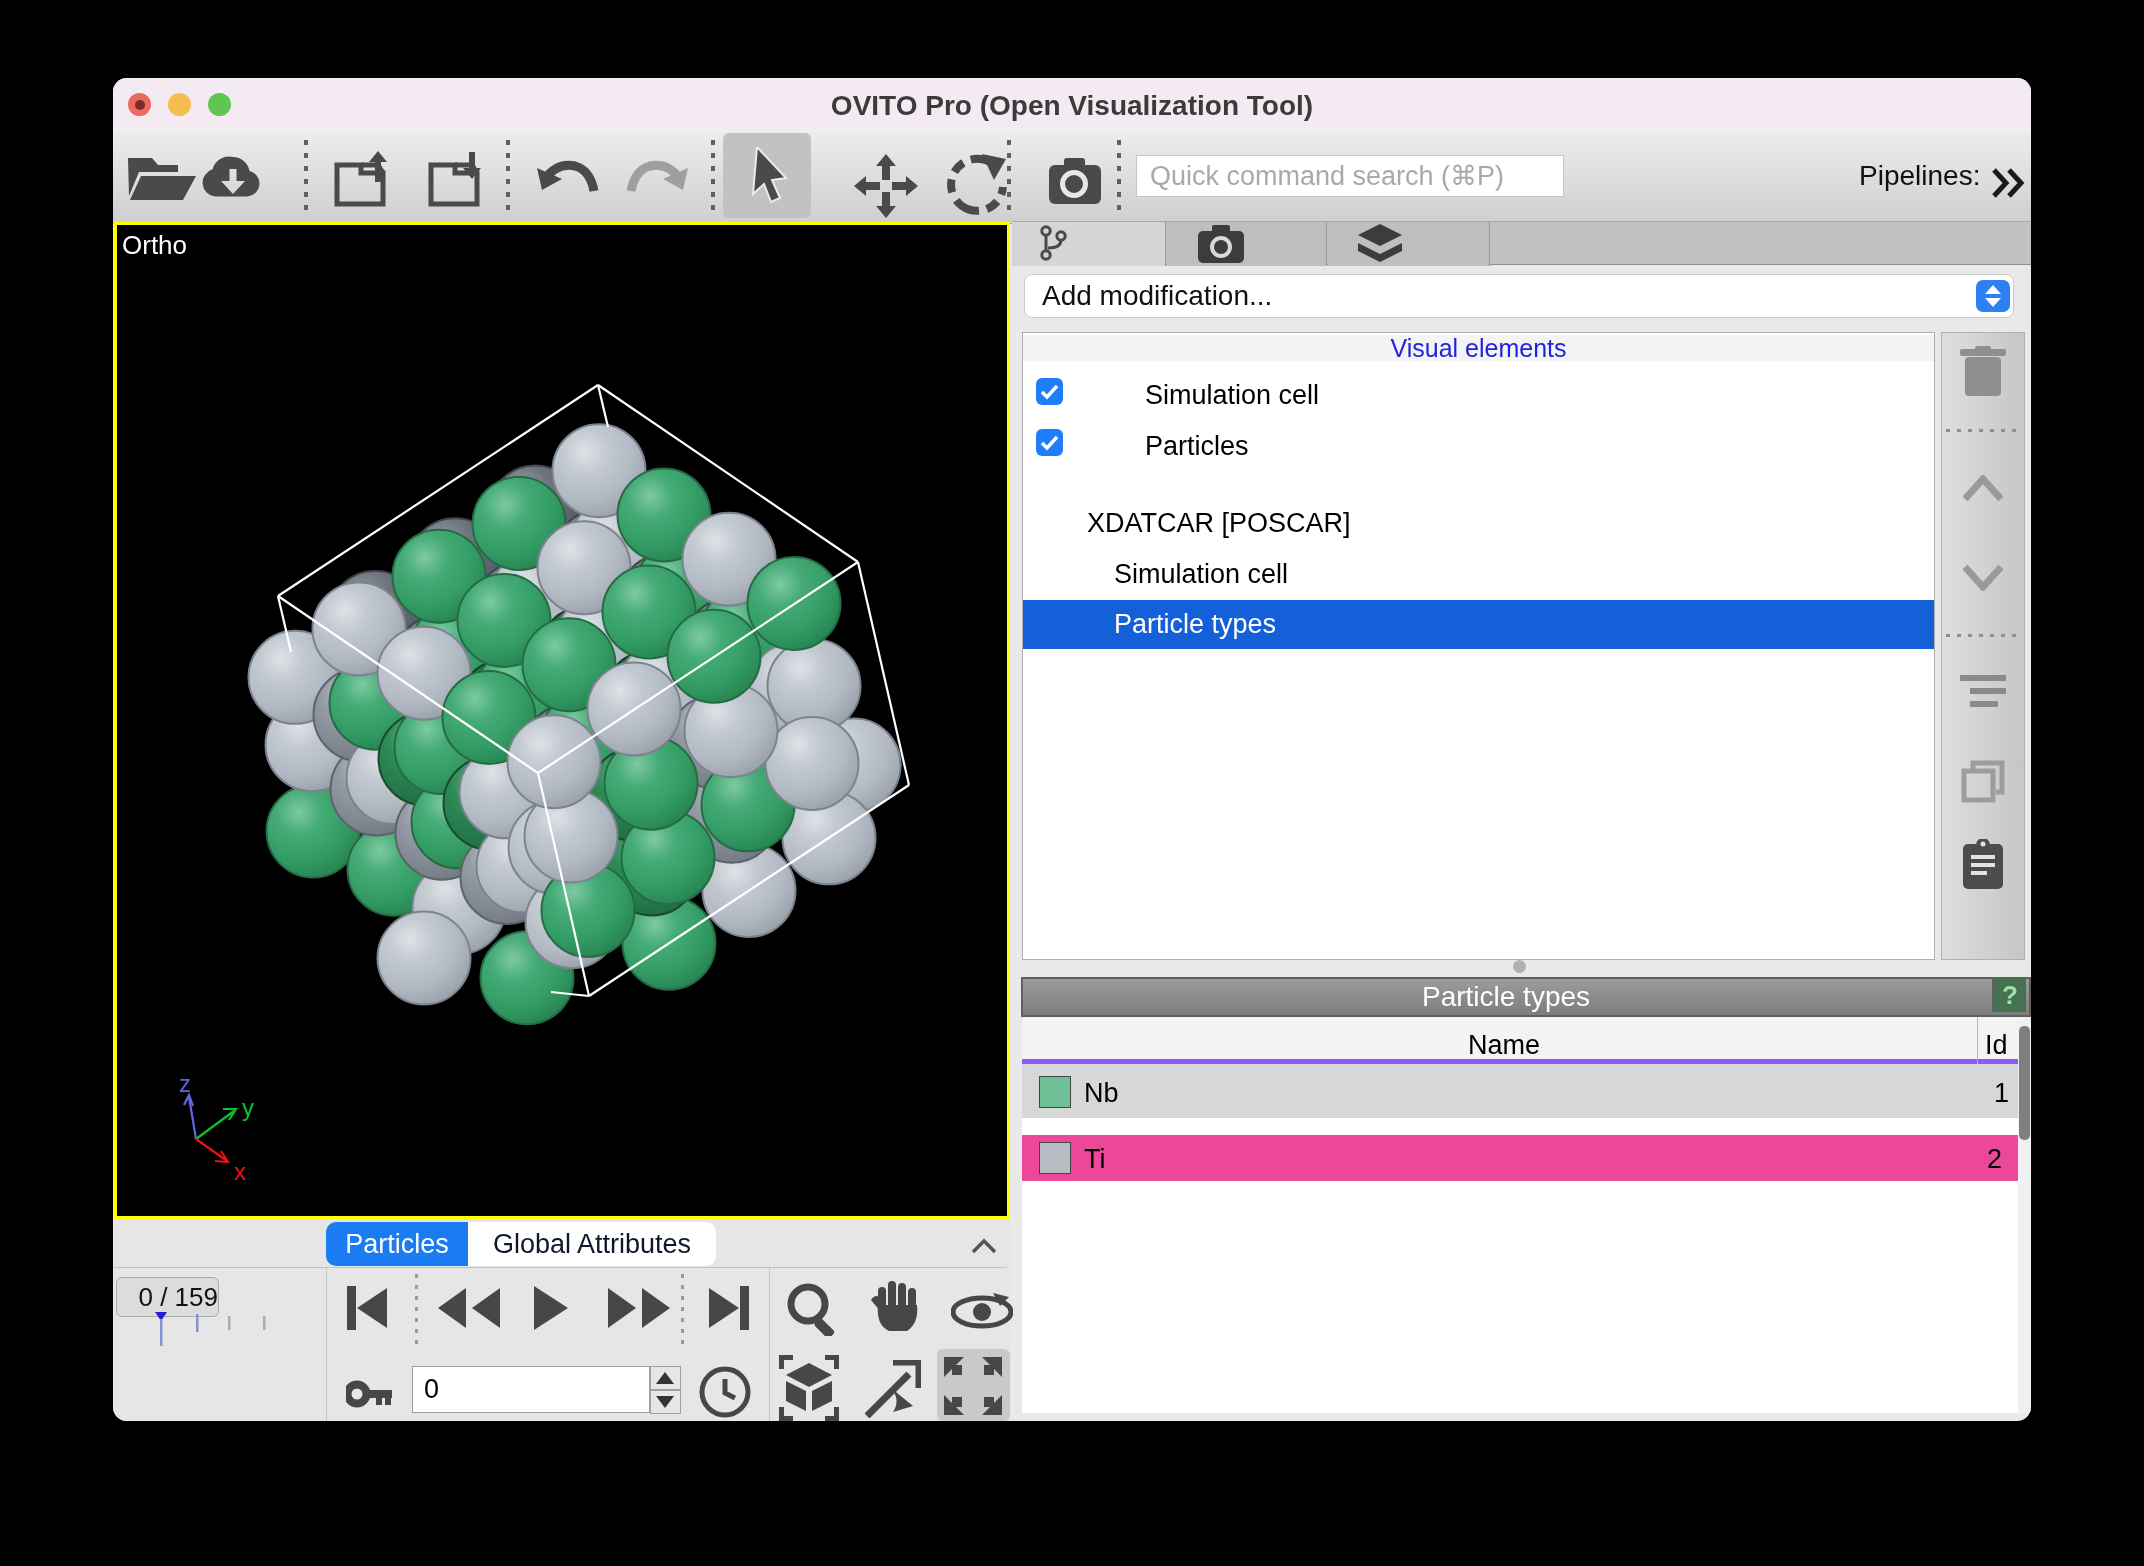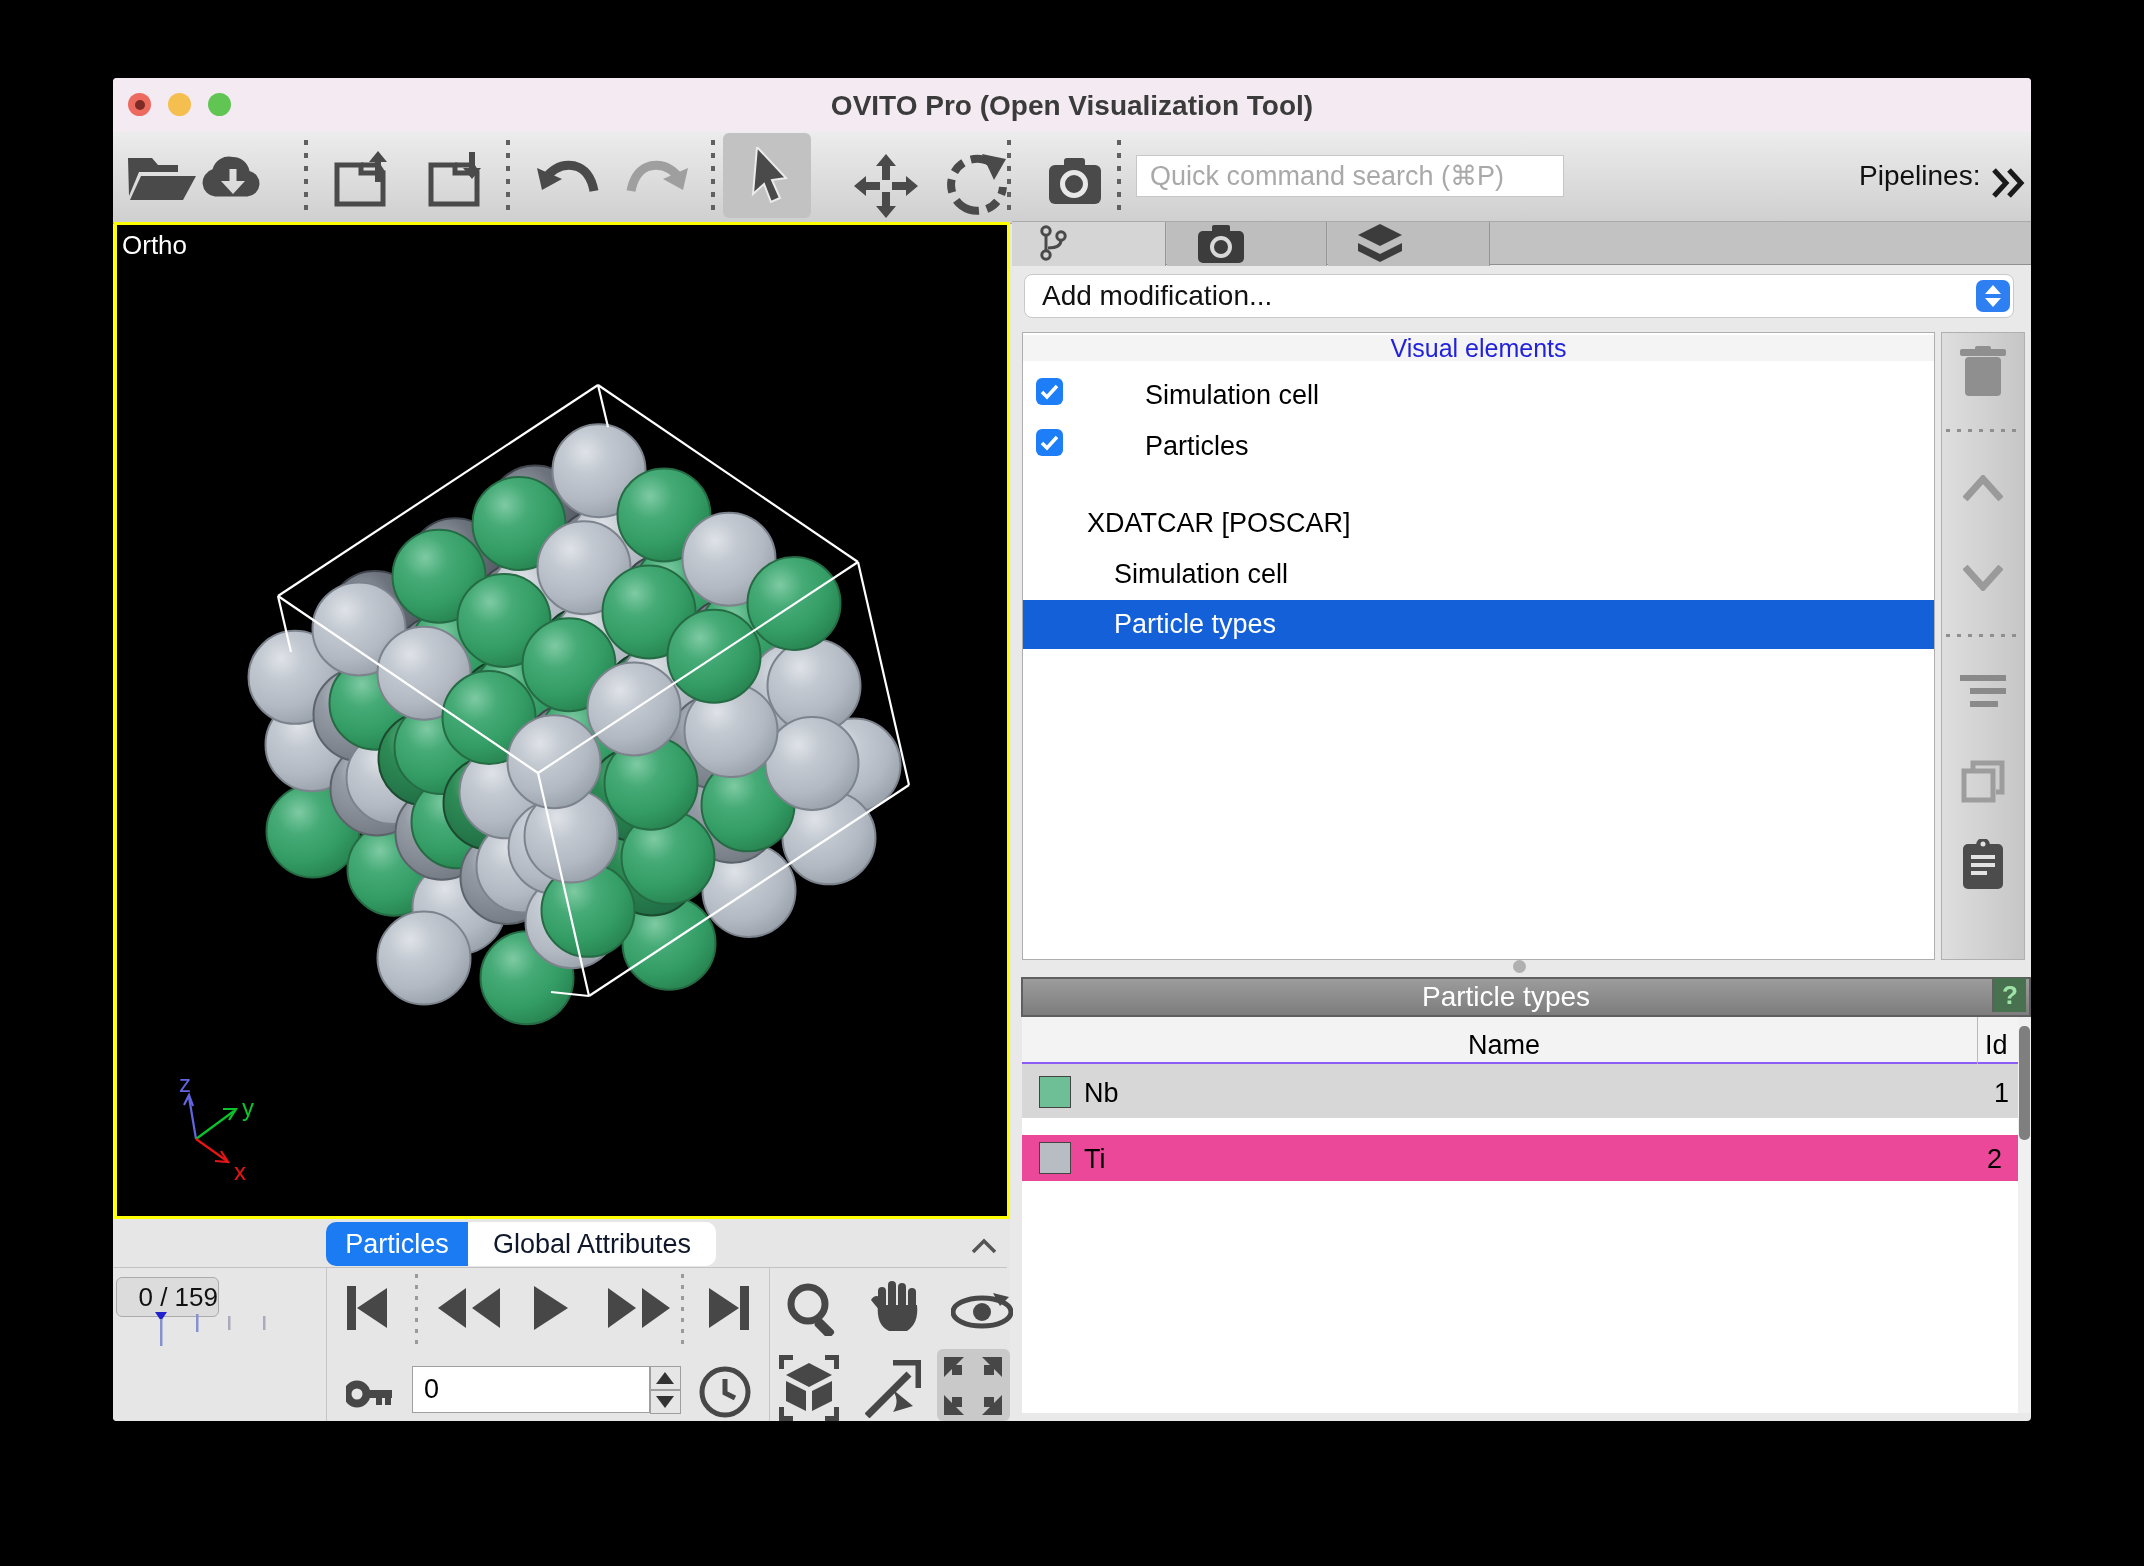--- a/index.html
+++ b/index.html
@@ -1,15 +1,15 @@
 <!DOCTYPE html>
 <html><head><meta charset="utf-8"><style>
 * { margin:0; padding:0; box-sizing:border-box; }
 html,body { width:2144px; height:1566px; background:#000; font-family:"Liberation Sans", sans-serif; overflow:hidden; }
-#win { position:absolute; left:113px; top:78px; width:1918px; height:1343px; background:#e9e9e9; border-radius:4px; overflow:hidden; }
+#win { position:absolute; left:113px; top:78px; width:1918px; height:1343px; background:#e9e9e9; border-radius:14px; overflow:hidden; }
 .abs { position:absolute; }
 #titlebar { position:absolute; left:0; top:0; width:100%; height:54px; background:#f3eaf2; }
 .tl { position:absolute; top:15px; width:23px; height:23px; border-radius:50%; }
 #title { position:absolute; width:100%; text-align:center; top:12px; font-size:28px; font-weight:bold; color:#3b3b3b; }
 #toolbar { position:absolute; left:0; top:54px; width:100%; height:92px; background:linear-gradient(#ececec,#cfcfcf); border-bottom:1px solid #a8a8a8; }
 .tsep { position:absolute; top:62px; height:78px; width:4px; background-image:linear-gradient(#606060 38%, rgba(0,0,0,0) 0%); background-size:4px 13px; }
 #searchbox { position:absolute; left:1023px; top:77px; width:428px; height:42px; background:#fff; border:1px solid #c6c6c6; font-size:27px; color:#a9a9a9; padding-left:13px; line-height:40px; }
 #pipelines { position:absolute; left:1746px; top:82px; font-size:28px; color:#111;text-align:right; }
 #viewport { position:absolute; left:1px; top:144px; width:896px; height:997px; background:#000; border:3px solid #ffff00; overflow:hidden; }
 #rtabs { position:absolute; left:899px; top:143px; width:1019px; height:44px; background:#c2c2c2; border-bottom:1px solid #8f8f8f; border-top:1px solid #aaa;}
@@ -20,21 +20,21 @@
 .lsec { position:absolute; left:0; width:100%; height:26px; background:#f4f4f4; color:#2222dd; font-size:25px; text-align:center; line-height:26px; }
 .cb { position:absolute; width:27px; height:27px; background:#1d7ef7; border-radius:6px; }
 #seltypes { position:absolute; left:0; top:267px; width:100%; height:49px; background:#1360d9; color:#fff; font-size:27px; line-height:49px; }
 #rtoolbar { position:absolute; left:1828px; top:254px; width:84px; height:628px; background:linear-gradient(90deg,#dedede,#c6c6c6); border:1px solid #b0b0b0; }
 .rtsep { position:absolute; width:74px; height:3px; background-image:linear-gradient(90deg,#8f8f8f 40%, rgba(0,0,0,0) 0%); background-size:11px 3px; }
 #ptheader { position:absolute; left:908px; top:899px; width:1010px; height:40px; background:linear-gradient(#9c9c9c,#7d7d7d); border:2px solid #5f5f5f; color:#fff; font-size:28px; text-align:center; line-height:36px; padding-right:40px;}
 #pthelp { position:absolute; left:1879px; top:900px; width:34px; height:34px; background:#47714f; color:#9fe2a8; font-size:26px; font-weight:bold; text-align:center; line-height:34px; border-left:2px solid #5f5f5f;}
 #pttable { position:absolute; left:909px; top:939px; width:996px; height:396px; background:#fff; font-size:27px; color:#000; }
 #ptscroll { position:absolute; left:1905px; top:939px; width:13px; height:396px; background:#f0f0f0; }
 #ptthumb { position:absolute; left:1906px; top:948px; width:11px; height:114px; background:#7f7f7f; border-radius:5px; }
-#pthead { position:absolute; left:0; top:0; width:100%; height:47px; background:#f3f3f3; border-bottom:2px solid #8b5cf6; }
+#pthead { position:absolute; left:0; top:0; width:100%; height:47px; background:#f3f3f3; border-bottom:5px solid #8b5cf6; }
 .swatch { position:absolute; left:17px; width:32px; height:32px; border:1px solid #444; }
 #bpanel { position:absolute; left:0; top:1141px; width:897px; height:202px; background:#e6e6e6; }
 .btab { position:absolute; top:1144px; height:44px; font-size:27px; text-align:center; line-height:44px; }
 #bline { position:absolute; left:0; top:1189px; width:894px; height:1px; background:#c2c2c2; }
 #framebadge { position:absolute; left:3px; top:1199px; width:103px; height:40px; background:#dcdcdc; border:1px solid #ababab; border-radius:6px; font-size:26px; color:#111; text-align:right; line-height:38px; }
 .vsep { position:absolute; top:1189px; width:1px; height:154px; background:#c6c6c6; }
 .vdot { position:absolute; top:1196px; width:3px; height:72px; background-image:linear-gradient(#9a9a9a 40%, rgba(0,0,0,0) 0%); background-size:3px 11px; }
 #spinbox { position:absolute; left:299px; top:1288px; width:238px; height:47px; background:#fff; border:1px solid #9f9f9f; font-size:27px; color:#000; padding-left:11px; line-height:45px; }
 .spbtn { position:absolute; left:537px; width:31px; height:24px; background:#e6e6e6; border:1px solid #9f9f9f; }
 #expandtile { position:absolute; left:824px; top:1271px; width:73px; height:72px; background:#c9c9c9; border-radius:6px; }

